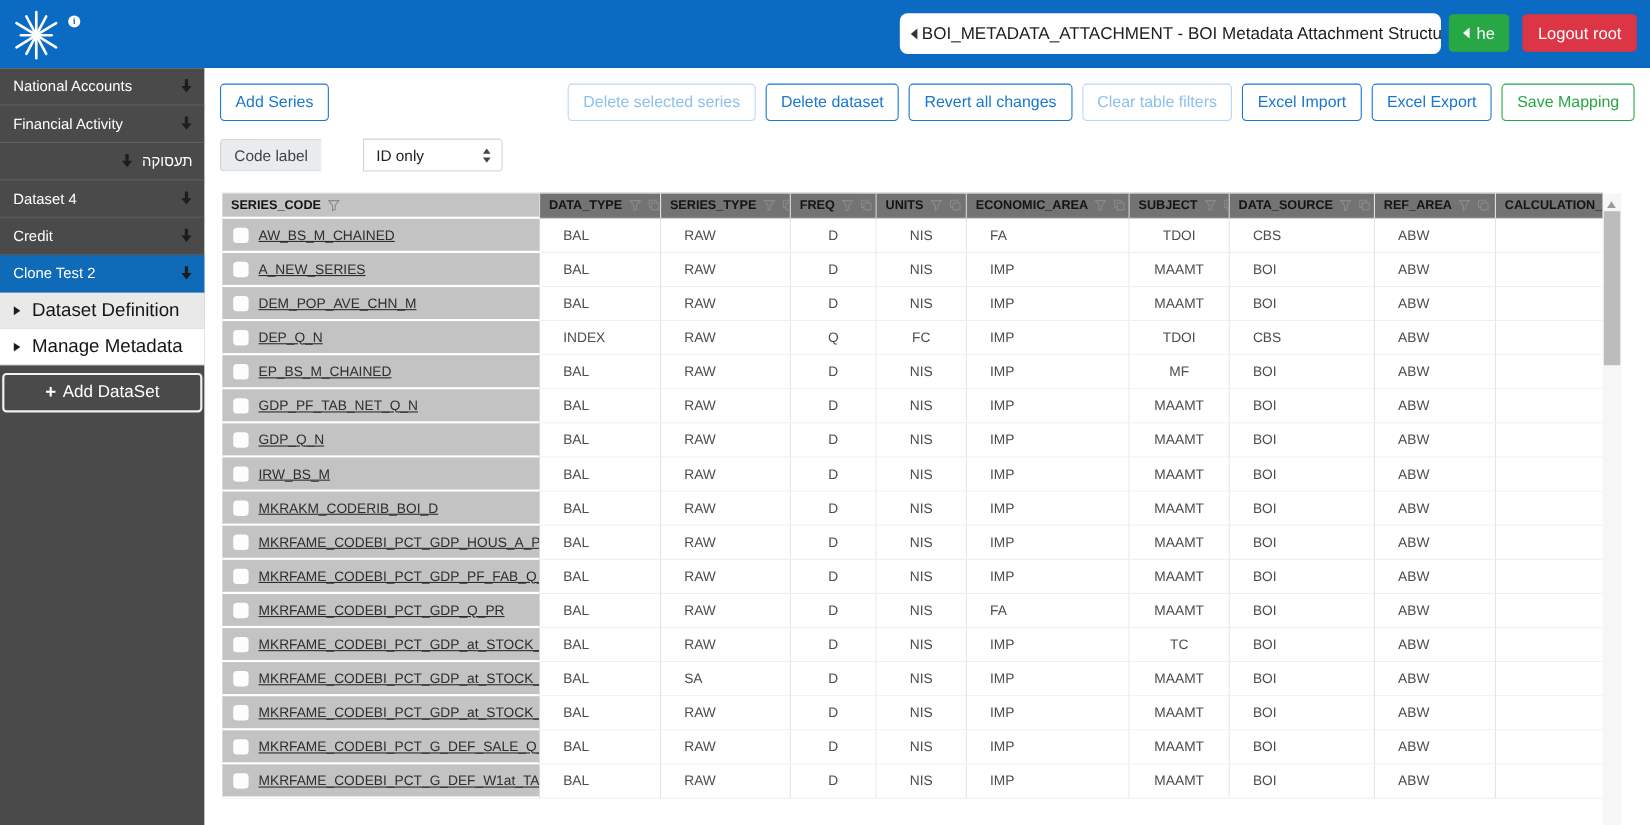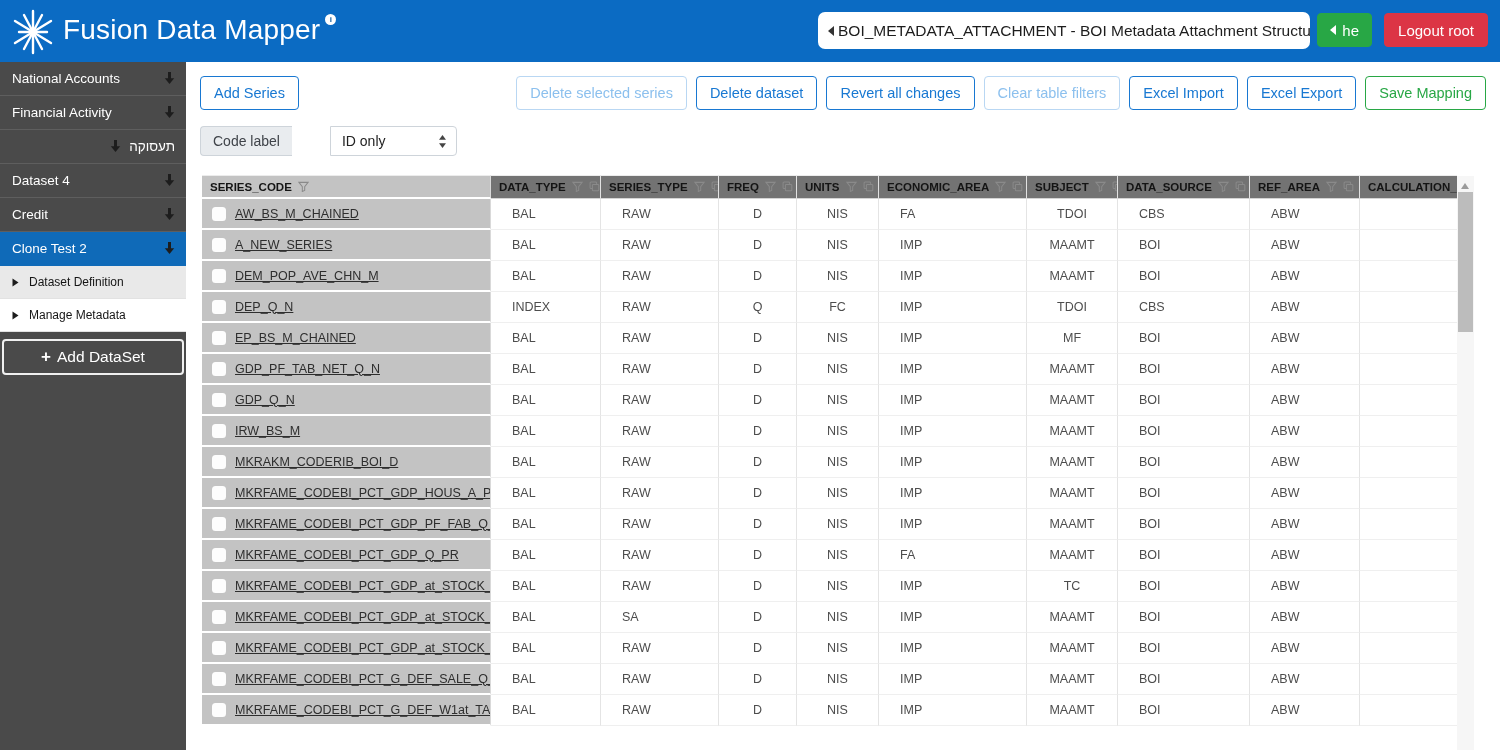--- a/index.html
+++ b/index.html
@@ -29,21 +29,21 @@
 
   
   .sidebar { position:absolute; left:0; top:62px; width:186px; bottom:0; background:#4a4a4a; }
   .side-item { height:34px; display:flex; align-items:center; justify-content:space-between;
     padding:0 11px 1px 12px; color:#fff; font-size:13.5px; border-bottom:1px solid #5e5e5e; cursor:pointer; }
   .side-item.active { background:#0f6ab8; border-bottom:1px solid #0f6ab8; }
   .side-item.rtl { direction:rtl; justify-content:flex-start; }
   .side-item.rtl .down-arrow { margin-right:8px; }
   .down-arrow { display:flex; }
   .sub-item { height:33px; display:flex; align-items:center; background:#fff; color:#151515;
-    font-size:12px; padding-left:12px; border-bottom:1px solid #e2e2e2; cursor:pointer; }
+    font-size:17px; padding-left:12px; border-bottom:1px solid #e2e2e2; cursor:pointer; }
   .sub-item.selected { background:#e9e9e9; }
   .sub-item .caret-right { margin-right:10px; display:flex; }
   .add-dataset { display:flex; align-items:center; justify-content:center; margin:7px 2px 0 2px;
     height:36px; border:2px solid #f0f0f0; border-radius:4px; color:#fff; font-size:15.5px;
     background:transparent; cursor:pointer; width:182px; }
   .add-dataset .plus { font-weight:bold; font-size:17px; margin-right:6px; }
 
   
   .main { position:absolute; left:186px; top:62px; right:0; bottom:0; background:#fff; }
   .btn { height:34px; border-radius:4px; background:#fff; border:1px solid #1878d2; color:#1878d2;
@@ -99,21 +99,20 @@
         <line x1="24" y1="24" x2="6" y2="35"></line>
           <line x1="24" y1="24" x2="42" y2="13"></line>
         <line x1="24" y1="24" x2="10" y2="24"></line>
           <line x1="24" y1="24" x2="38" y2="24"></line>
         <line x1="24" y1="24" x2="15" y2="7"></line>
           <line x1="24" y1="24" x2="33" y2="41"></line>
         <line x1="24" y1="24" x2="15" y2="41"></line>
           <line x1="24" y1="24" x2="33" y2="7"></line>
       </g>
     </svg>
-    <div class="app-title">Fusion Data Mapper</div>
     <div class="info-dot">i</div>
   </div>
   <div class="dataset-select">
     <span class="caret-left"></span>
     <span>BOI_METADATA_ATTACHMENT - BOI Metadata Attachment Structure Set</span>
   </div>
   <div class="lang-btn">
     <span class="caret-left"></span>
     <span>he</span>
   </div>

